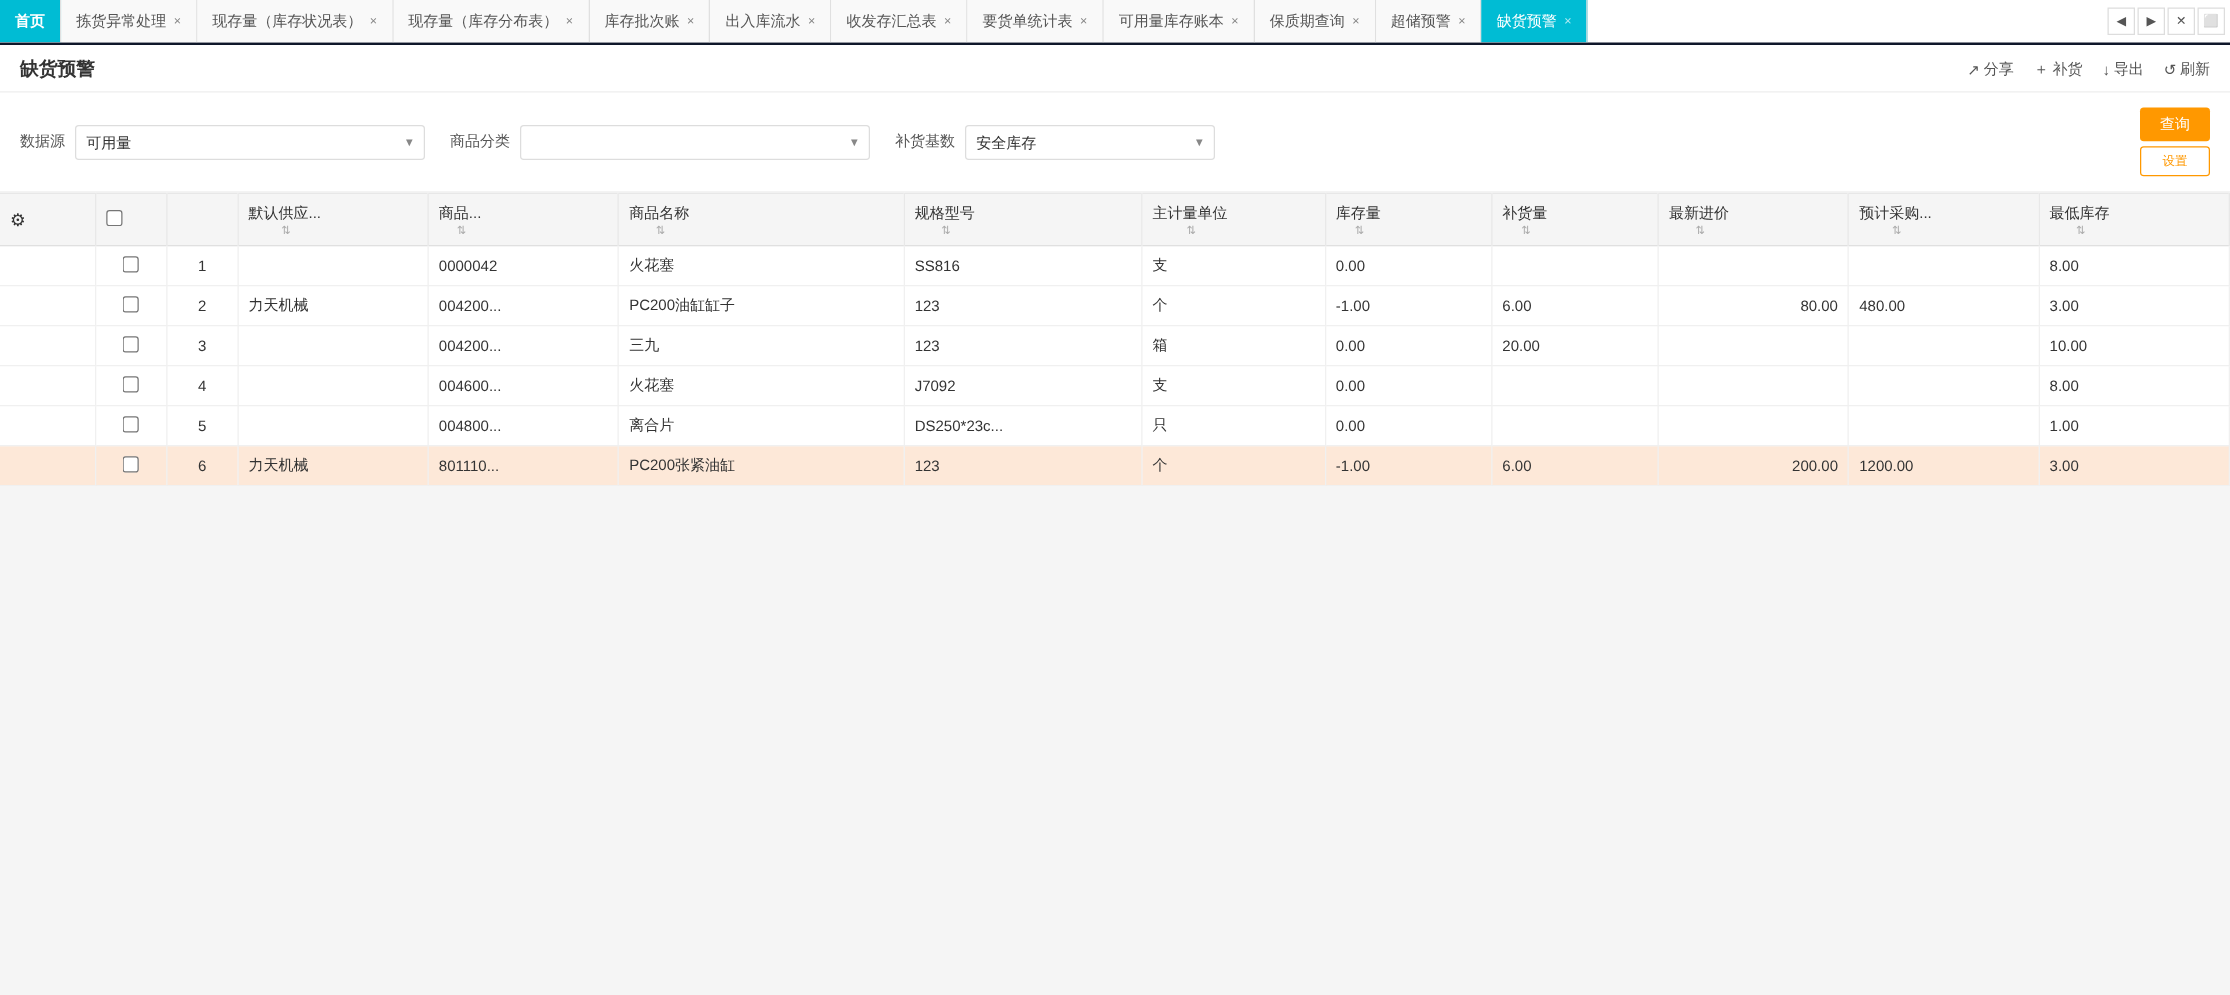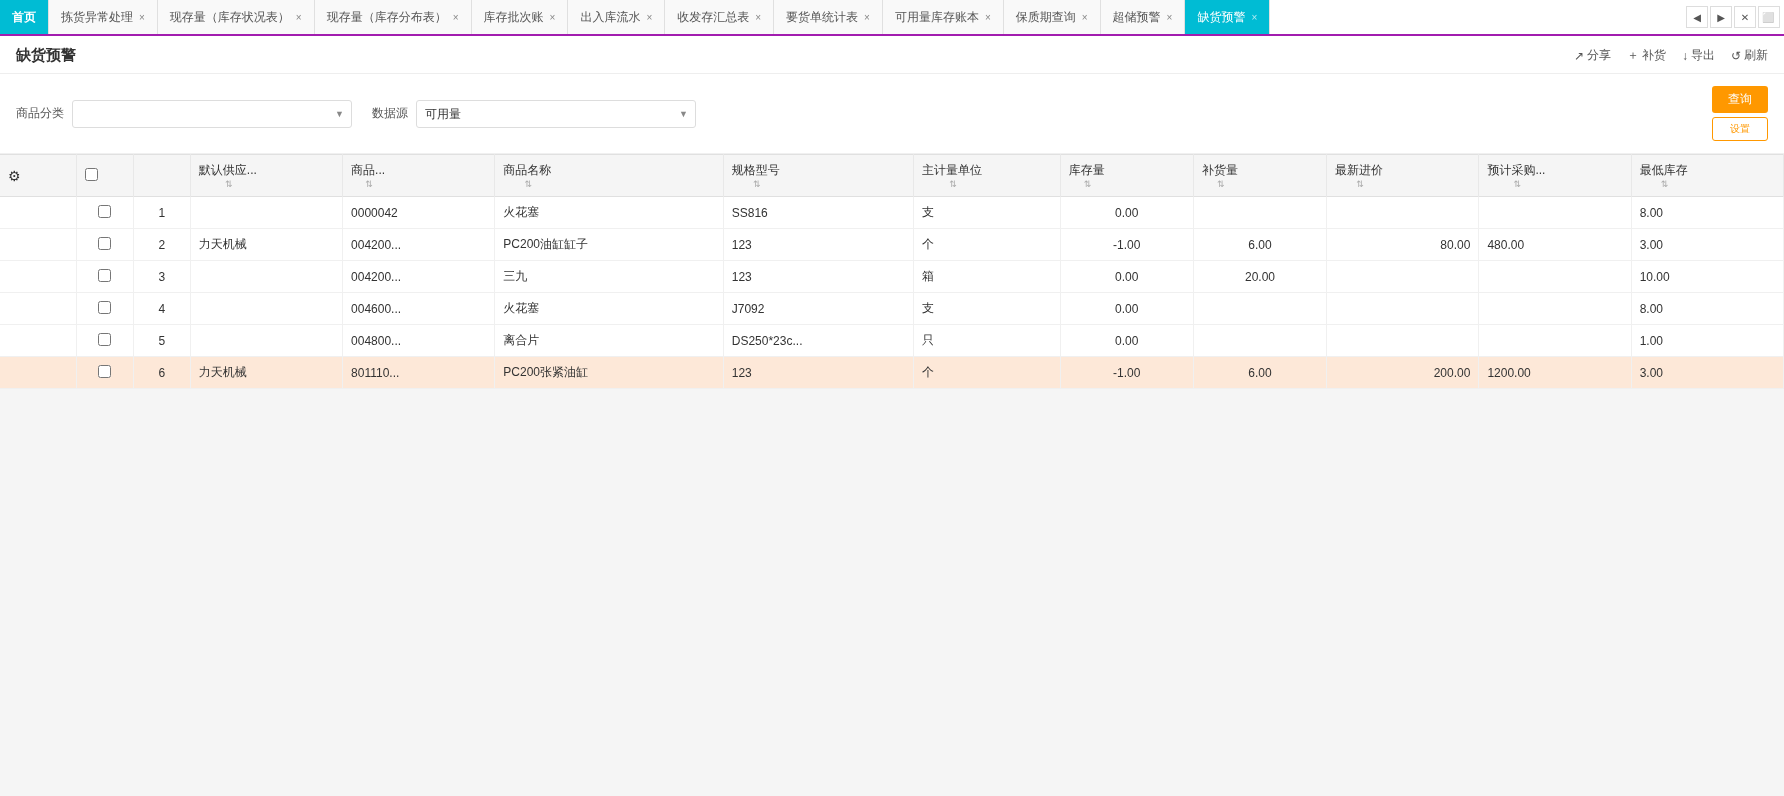--- a/index.html
+++ b/index.html
@@ -3,21 +3,21 @@
   <meta charset="utf-8">
   <style>
     * { box-sizing: border-box; margin: 0; padding: 0; }
     body { font-family: 'Microsoft YaHei', Arial, sans-serif; font-size: 12px; background: #f5f5f5; color: #333; }
 
     
     .tab-bar {
       display: flex;
       align-items: center;
       background: #fff;
-      border-bottom: 2px solid #a21caf;
+      border-bottom: 2px solid #0f172a;
       height: 36px;
       overflow: hidden;
       position: relative;
     }
     .tab-item {
       display: flex;
       align-items: center;
       padding: 0 12px;
       height: 100%;
       cursor: pointer;
@@ -210,22 +210,22 @@
     .col-num {
       width: 30px;
       text-align: center;
       color: #888;
     }
     .col-supplier { width: 80px; }
     .col-code { width: 80px; }
     .col-name { width: 120px; }
     .col-spec { width: 100px; }
     .col-unit { width: 70px; }
-    .col-stock { width: 70px; text-align: center; }
-    .col-replenish { width: 70px; text-align: center; }
+    .col-stock { width: 70px; text-align: left; }
+    .col-replenish { width: 70px; text-align: left; }
     .col-price { width: 80px; text-align: right; }
     .col-forecast { width: 80px; text-align: left; }
     .col-minstock { width: 80px; text-align: left; }
 
     .gear-icon { font-size: 14px; cursor: pointer; }
 
     .th-sort {
       display: inline-flex;
       align-items: center;
       cursor: pointer;
@@ -314,37 +314,45 @@
       <div class="header-action-item">
         <span>↺</span>
         <span>刷新</span>
       </div>
     </div>
   </div>
 
   <div class="filter-bar">
 
     <div class="filter-item">
+      <span class="filter-label">数据源</span>
+      <div class="filter-select-wrapper">
+        <select class="filter-select">
+          <option value="available" selected="">可用量</option>
+        </select>
+      </div>
+    </div>
+
+    <div class="filter-item">
       <span class="filter-label">商品分类</span>
       <div class="filter-select-wrapper">
         <select class="filter-select">
           <option value=""></option>
         </select>
       </div>
     </div>
 
     <div class="filter-item">
-      <span class="filter-label">数据源</span>
+      <span class="filter-label">补货基数</span>
       <div class="filter-select-wrapper">
-        <select class="filter-select">
-          <option value="available" selected="">可用量</option>
+        <select class="filter-select" style="width:200px;">
+          <option value="safety" selected="">安全库存</option>
         </select>
       </div>
     </div>
-
 
     <div class="btn-group-right" style="margin-left:auto;">
       <button class="btn-query">查询</button>
       <button class="btn-settings">设置</button>
     </div>
   </div>
 
   <div style="overflow-x:auto;">
     <table class="data-table">
       <thead>

